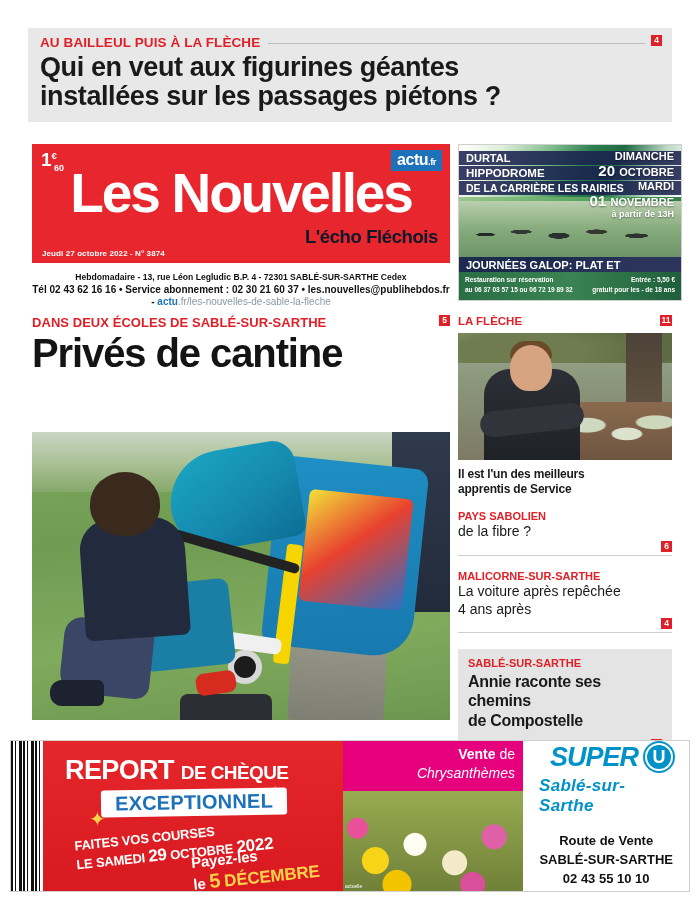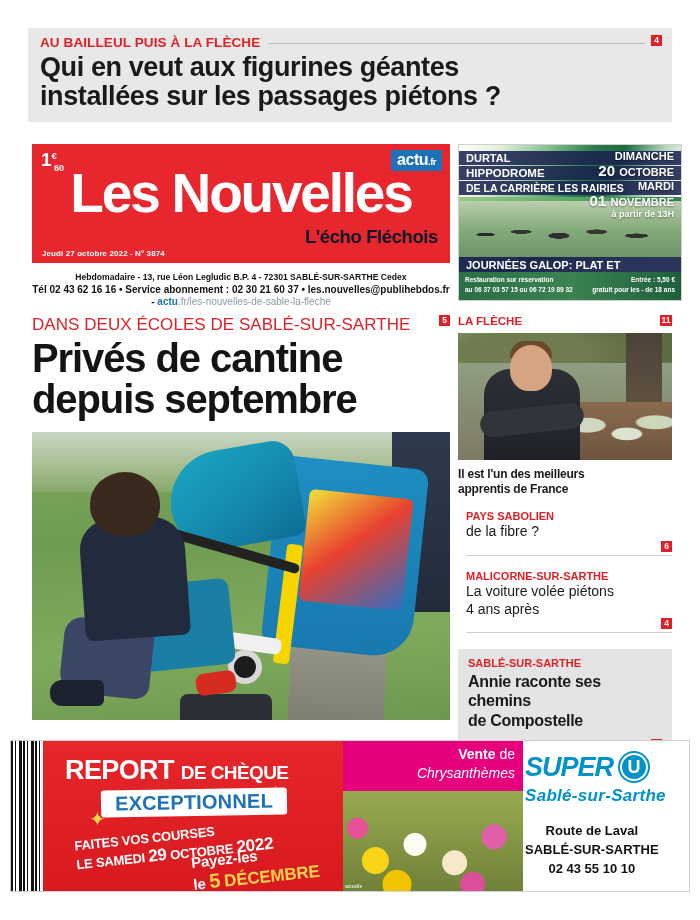--- a/index.html
+++ b/index.html
@@ -127,21 +127,21 @@
     background: linear-gradient(90deg,#2a6e45 0%,#3b8352 50%,#1f5f3c 100%);
     color: #fff; display: flex; justify-content: space-between; padding: 3px 6px;
   }
   .hippo-foot .fl { font-size: 6.5px; font-weight: bold; line-height: 10px; }
   .hippo-foot .fr2 { font-size: 6.5px; font-weight: bold; line-height: 10px; text-align: right; }
 
   
   .lead { position: absolute; left: 32px; top: 315px; width: 418px; }
   .lead-kicker-row { display: flex; align-items: flex-start; justify-content: space-between; }
   .lead-kicker {
-    color: #e01f26; font-size: 17px; font-weight: normal; letter-spacing: .05px;
+    color: #e01f26; font-size: 13px; font-weight: bold; letter-spacing: .05px;
   }
   .lead-headline {
     margin-top: 3px; font-size: 40px; font-weight: bold; color: #141414;
     line-height: 1.03; letter-spacing: -1.1px;
   }
   .lead-photo {
     position: absolute; left: 32px; top: 432px; width: 418px; height: 288px;
     overflow: hidden;
     background: linear-gradient(175deg,#7fa95f 0%,#6f9b52 35%,#80ab5d 70%,#6d9750 100%);
   }
@@ -210,21 +210,21 @@
     background:#d7a481; border-radius:50% 50% 44% 44%; }
   .rp-hair { position:absolute; left:52px; top:8px; width:42px; height:18px;
     background:#6b4a2a; border-radius:20px 20px 4px 4px; }
   .rp-arm { position:absolute; left:22px; top:74px; width:104px; height:26px;
     background:#31343a; border-radius:14px; transform: rotate(-6deg); }
   .r-title {
     margin-top: 7px; font-size: 12px; font-weight: bold; color: #1a1a1a;
     line-height: 1.22; letter-spacing: -.2px;
   }
 
-  .r-item { margin-top: 14px; margin-left: 8px; }
+  .r-item { margin-top: 14px; }
   .r-item .r-kicker { font-size: 11px; }
   .r-item-title {
     font-size: 14px; color: #1a1a1a; line-height: 1.26; margin-top: 1px;
   }
   .r-item-foot { display: flex; justify-content: flex-end; }
   .r-rule { height: 1px; background: #cfcfcf; margin-top: 3px; }
 
   .r-box {
     margin-top: 16px; background: #e4e4e4; padding: 8px 10px 6px 10px;
   }
@@ -307,21 +307,21 @@
       radial-gradient(circle at 30% 92%, #f2c400 14px, transparent 15px),
       radial-gradient(circle at 72% 92%, #d94f9a 12px, transparent 13px),
       radial-gradient(circle at 8% 40%, #e8509a 10px, transparent 11px),
       linear-gradient(180deg,#9bad52 0%,#6f8038 100%);
   }
   .ad-credit {
     position: absolute; left: 2px; bottom: 2px; color: #fff; font-size: 5px;
   }
   .ad-super {
     flex: 1; background: #fff; display: flex; flex-direction: column;
-    align-items: flex-start; justify-content: center; padding: 6px 2px;
+    align-items: flex-end; justify-content: center; padding: 6px 16px;
   }
   .su-logo-row { display: flex; align-items: center; gap: 7px; }
   .su-super {
     color: #0092c8; font-size: 27px; font-weight: bold;
     font-style: italic; letter-spacing: -1px; line-height: 1;
   }
   .su-u {
     width: 28px; height: 28px; border-radius: 50%;
     background: #0092c8; color: #fff; font-size: 18px; font-weight: bold;
     display: flex; align-items: center; justify-content: center;
@@ -392,21 +392,20 @@
     </div>
   </div>
 
   <div class="lead">
     <div class="lead-kicker-row">
       <span class="lead-kicker">DANS DEUX ÉCOLES DE SABLÉ-SUR-SARTHE</span>
       <span class="badge">5</span>
     </div>
     <div class="lead-headline">
       <div>Privés de cantine</div>
-      <div>depuis septembre</div>
     </div>
   </div>
 
   <div class="lead-photo">
     <div class="lp-sky"></div>
     <div class="lp-adult"></div>
     <div class="lp-adult-d"></div>
     <div class="lp-bag"></div>
     <div class="lp-bag-panel"></div>
     <div class="lp-bag-yellow"></div>
@@ -434,39 +433,39 @@
         <div class="rp-canopy"></div>
         <div class="rp-tree"></div>
         <div class="rp-bed"></div>
         <div class="rp-person"></div>
         <div class="rp-arm"></div>
         <div class="rp-hair"></div>
         <div class="rp-head"></div>
       </div>
       <div class="r-title">
         <div>Il est l'un des meilleurs</div>
-        <div>apprentis de France</div>
+        <div>apprentis de Service</div>
       </div>
     </div>
 
     <div class="r-item">
       <div class="r-kicker">PAYS SABOLIEN</div>
       <div class="r-item-title">
         <div>de la fibre ?</div>
       </div>
       <div class="r-item-foot">
         <span class="badge">6</span>
       </div>
       <div class="r-rule"></div>
     </div>
 
     <div class="r-item">
       <div class="r-kicker">MALICORNE-SUR-SARTHE</div>
       <div class="r-item-title">
-        <div>La voiture volée piétons</div>
+        <div>La voiture après repêchée</div>
         <div>4 ans après</div>
       </div>
       <div class="r-item-foot">
         <span class="badge">4</span>
       </div>
       <div class="r-rule"></div>
     </div>
 
     <div class="r-box">
       <div class="r-kicker">SABLÉ-SUR-SARTHE</div>
@@ -509,20 +508,20 @@
       <div class="ad-credit">actuelle</div>
     </div>
 
     <div class="ad-super">
       <div class="su-logo-row">
         <span class="su-super">SUPER</span>
         <span class="su-u">U</span>
       </div>
       <div class="su-city">Sablé-sur-Sarthe</div>
       <div class="su-addr">
-        <div>Route de Laval</div>
+        <div>Route de Vente</div>
         <div>SABLÉ-SUR-SARTHE</div>
         <div>02 43 55 10 10</div>
       </div>
     </div>
   </div>
 
 </div>
 
 </body></html>

